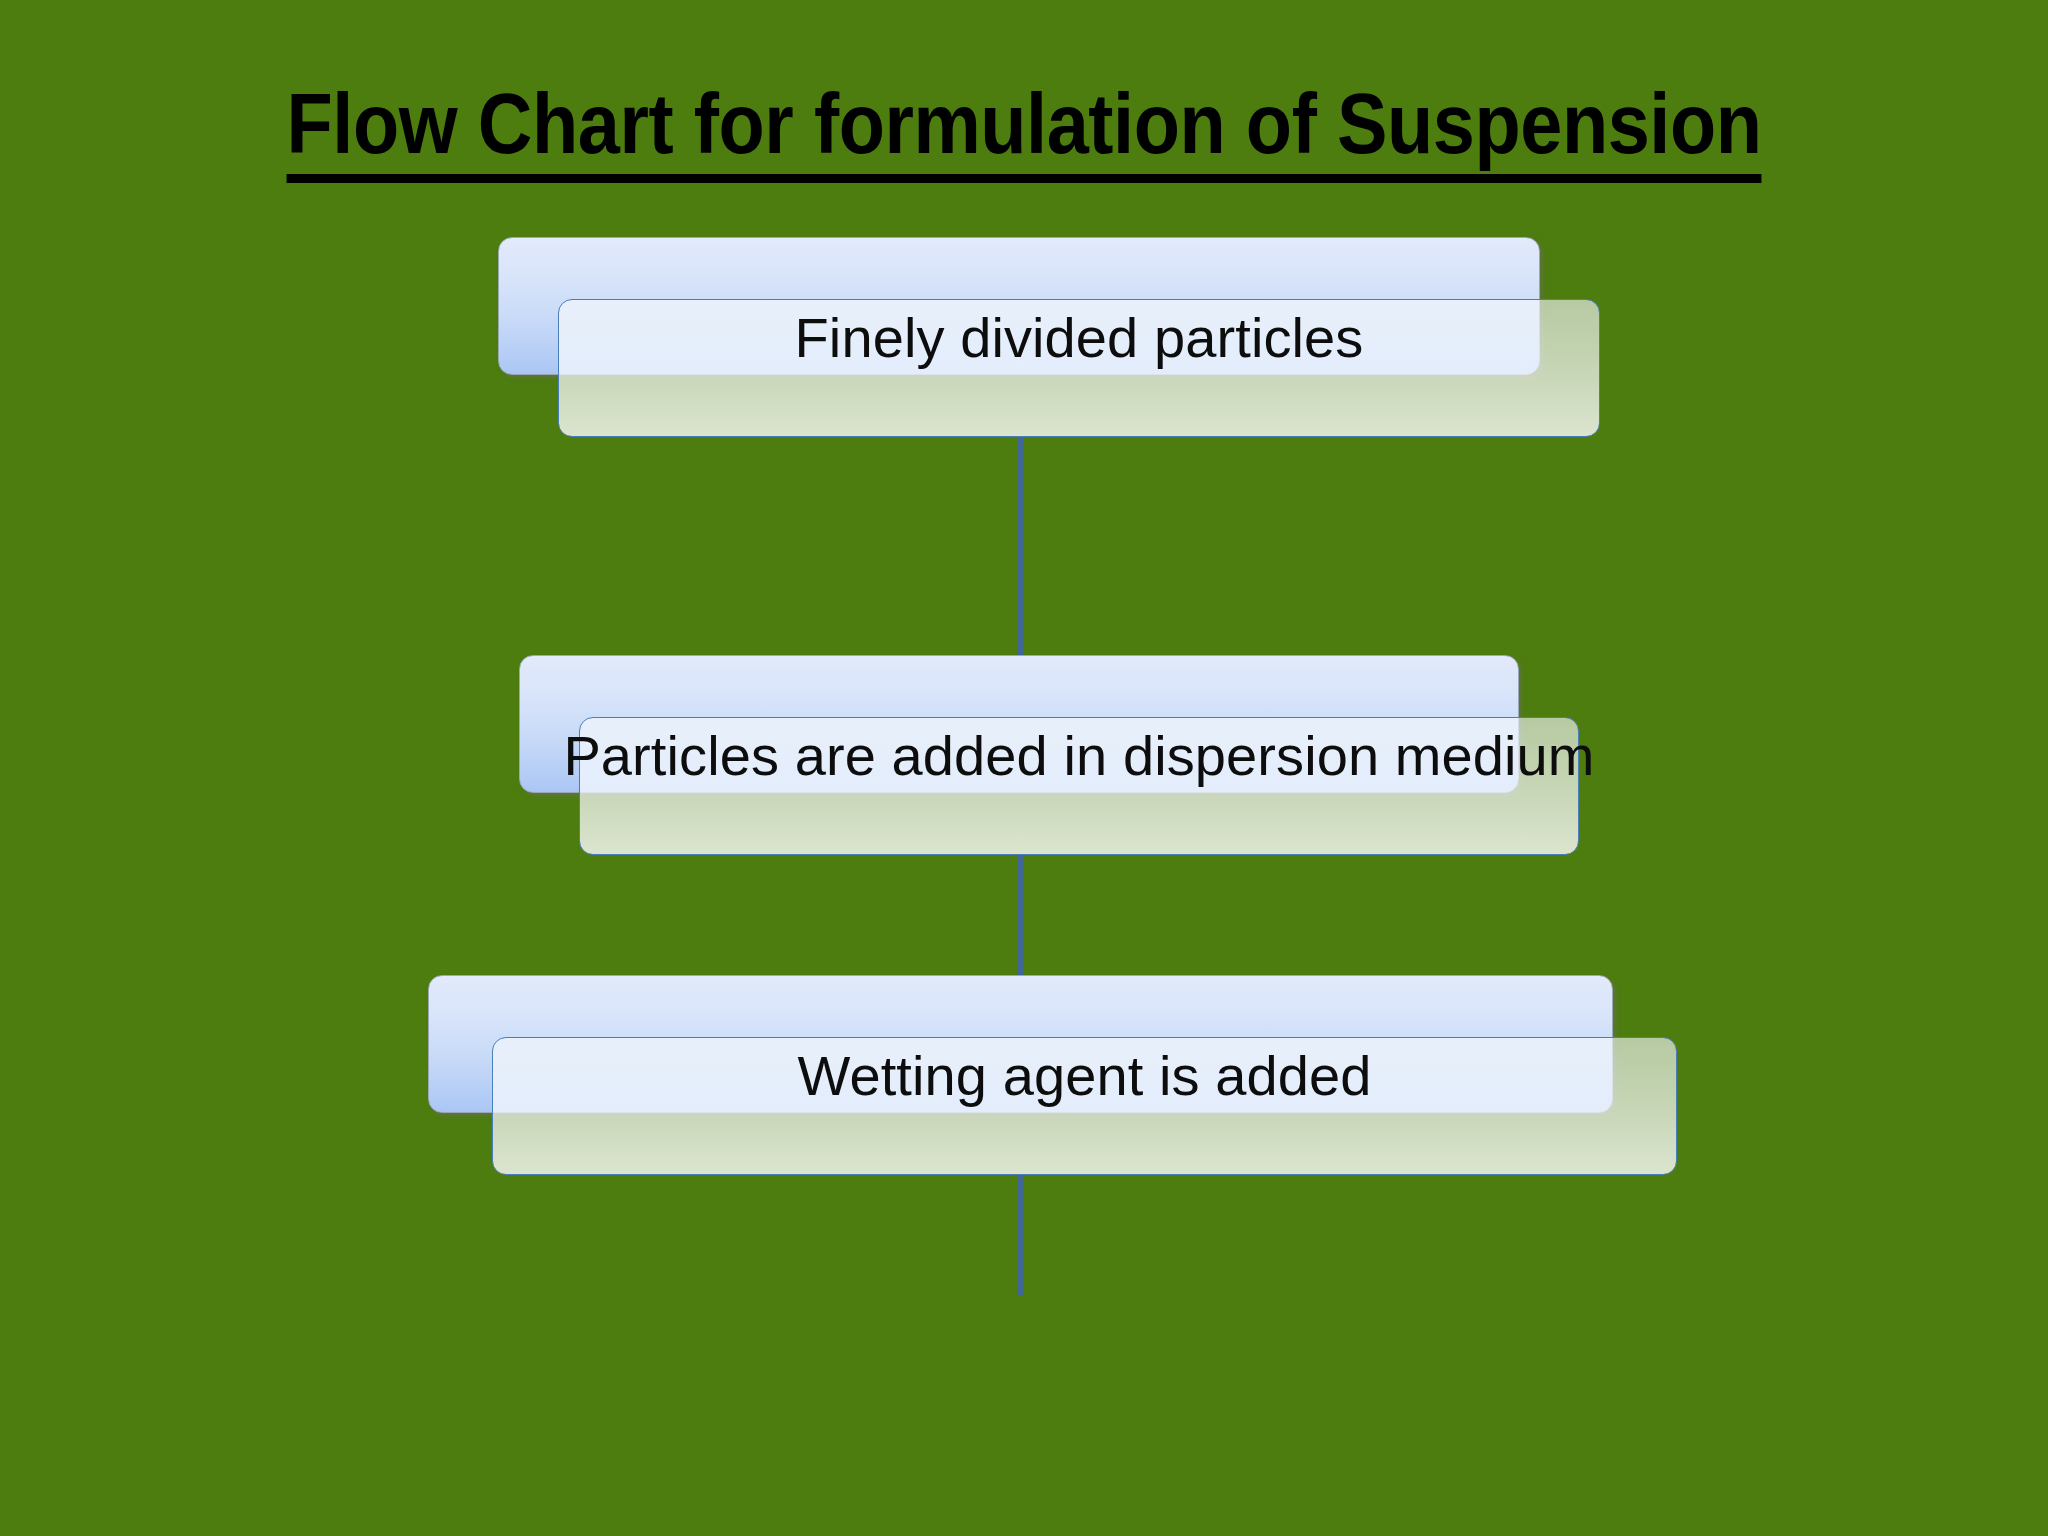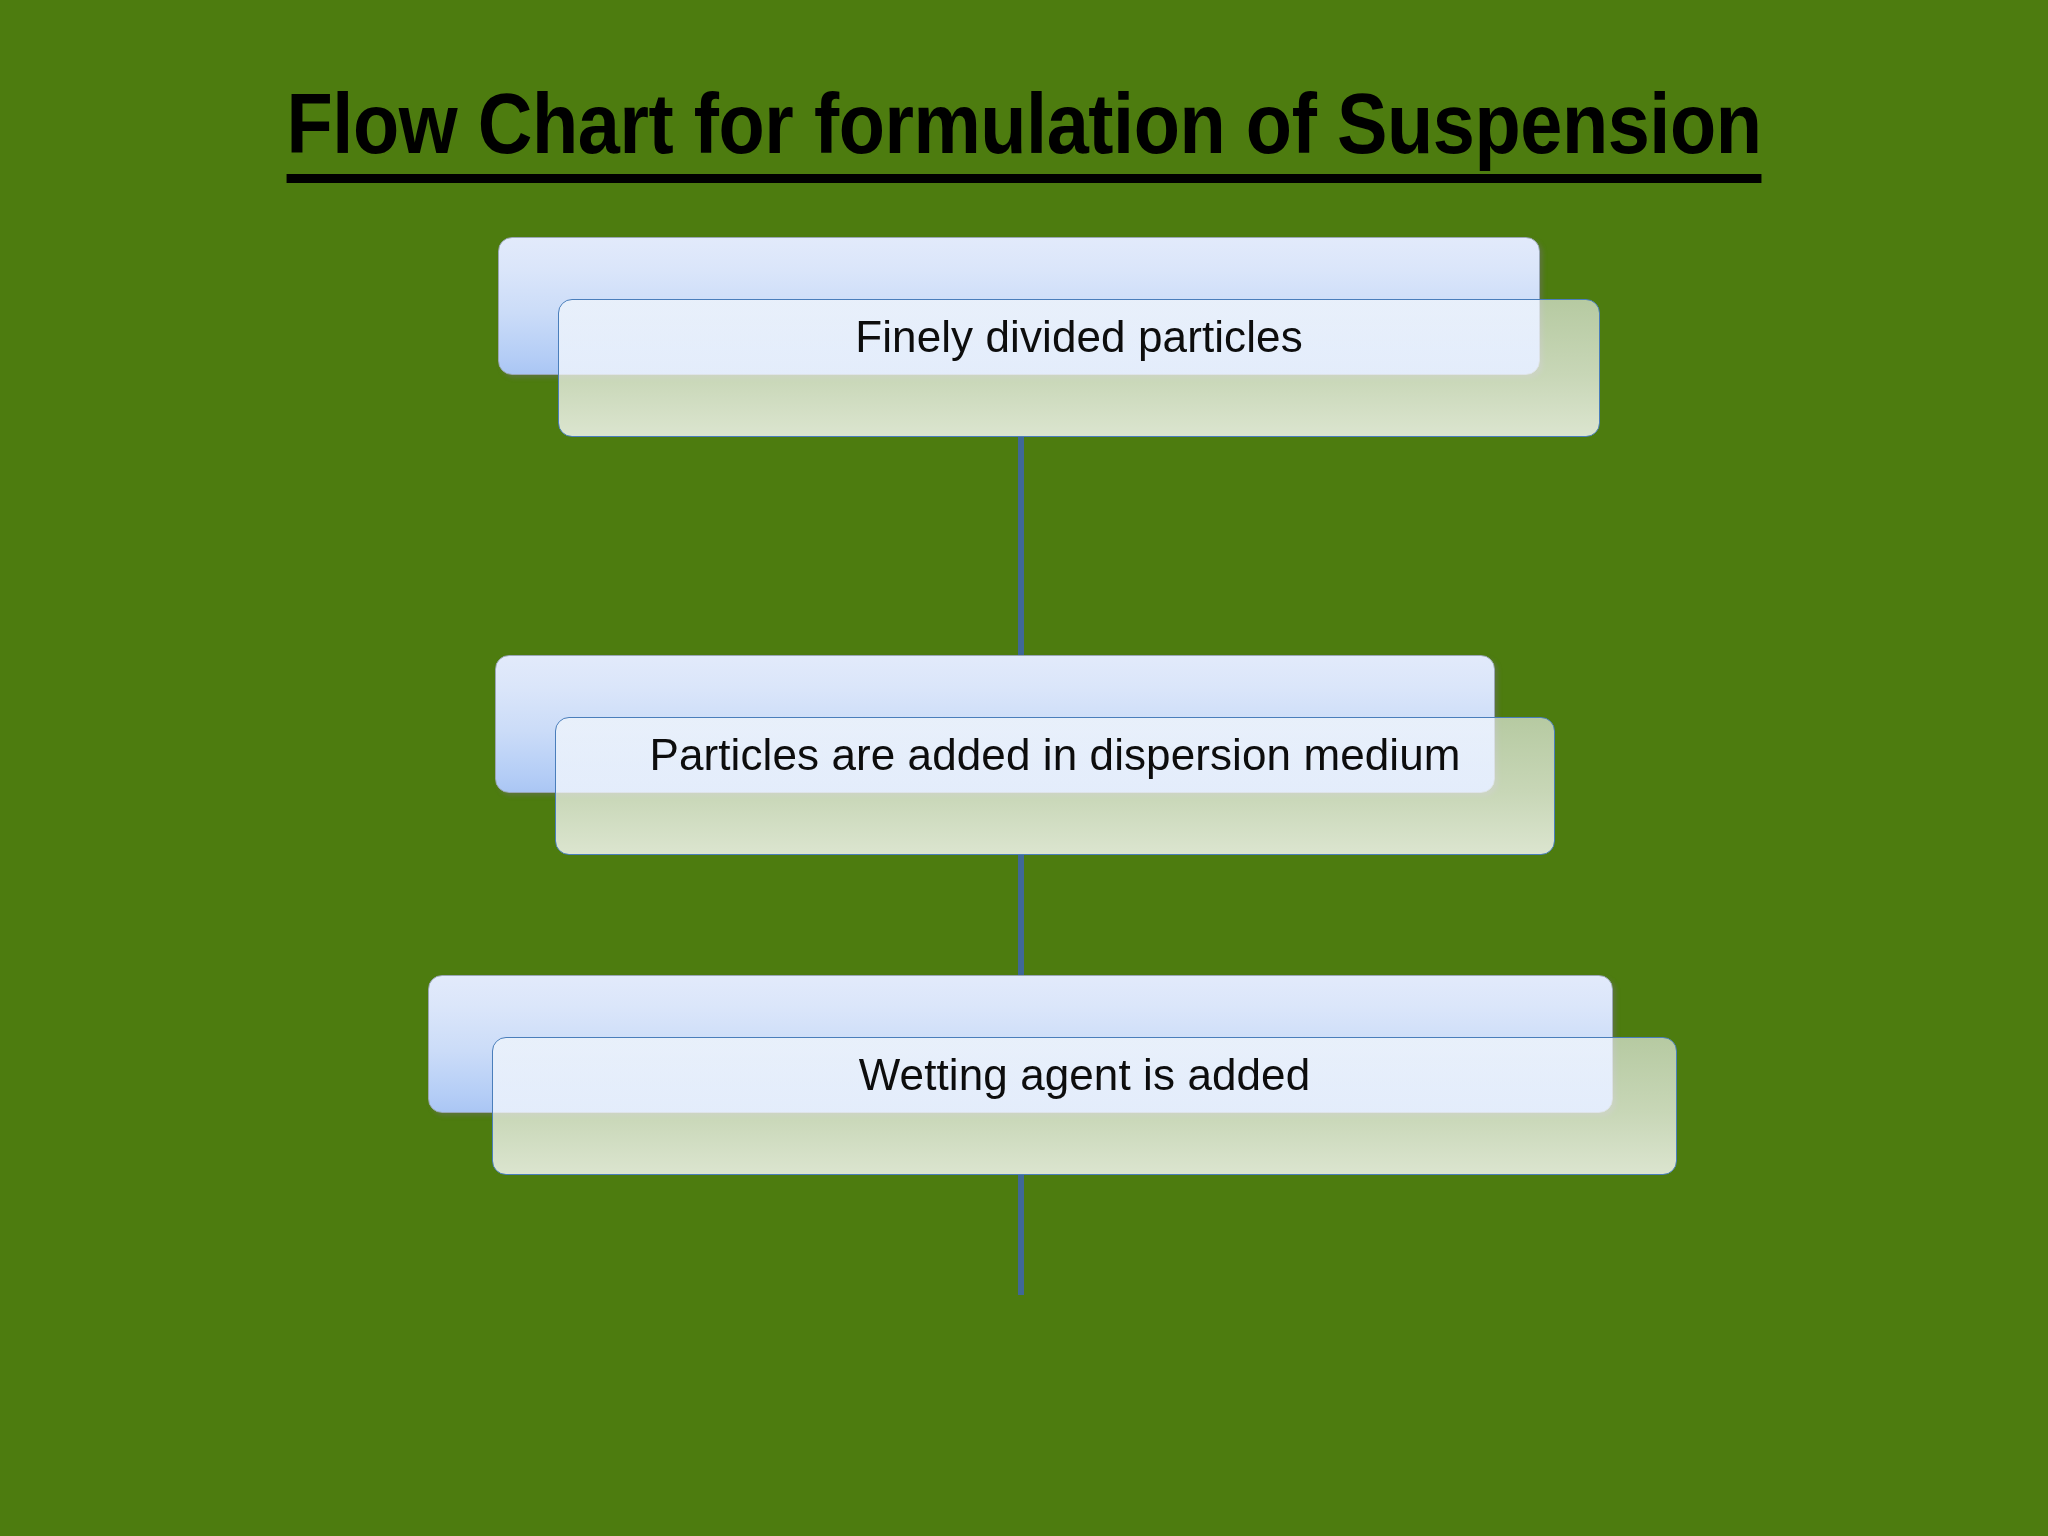--- a/index.html
+++ b/index.html
@@ -62,21 +62,21 @@
     display: flex;
     align-items: center;
     justify-content: center;
     overflow: hidden;
   }
   .front-box.ghost {
     background: linear-gradient(to bottom, rgba(247,250,252,0.62) 0%, rgba(252,253,254,0.70) 55%, rgba(255,255,255,0.80) 100%);
   }
   .box-label {
     font-family: "Liberation Sans", sans-serif;
-    font-size: 44px;
+    font-size: 56px;
     font-weight: normal;
     color: #0d0d0d;
     white-space: nowrap;
     letter-spacing: 0.1px;
   }
   
   .label-layer {
     position: absolute;
     display: flex;
     align-items: center;
@@ -103,21 +103,21 @@
   <div class="flow-group" style="left:498px; top:237px; width:1120px; height:200px;">
     <div class="back-box" style="left:0px; top:0px; width:1042px; height:138px;"></div>
     <div class="front-box ghost" style="left:60px; top:62px; width:1042px; height:138px;"></div>
     <div class="label-layer" style="left:60px; top:0px; width:1042px; height:200px;">
       <span class="box-label">Finely divided particles</span>
     </div>
   </div>
 
   <div class="connector" style="left:1018px; top:437px; height:220px;"></div>
 
-  <div class="flow-group" style="left:495px; top:655px; width:1120px; height:212px;">
+  <div class="flow-group" style="left:519px; top:655px; width:1120px; height:212px;">
     <div class="back-box" style="left:0px; top:0px; width:1000px; height:138px;"></div>
     <div class="front-box ghost" style="left:60px; top:62px; width:1000px; height:138px;"></div>
     <div class="label-layer" style="left:60px; top:0px; width:1000px; height:200px;">
       <span class="box-label">Particles are added in dispersion medium</span>
     </div>
   </div>
 
   <div class="connector" style="left:1018px; top:855px; height:130px;"></div>
 
   <div class="flow-group" style="left:428px; top:975px; width:1270px; height:160px;">

